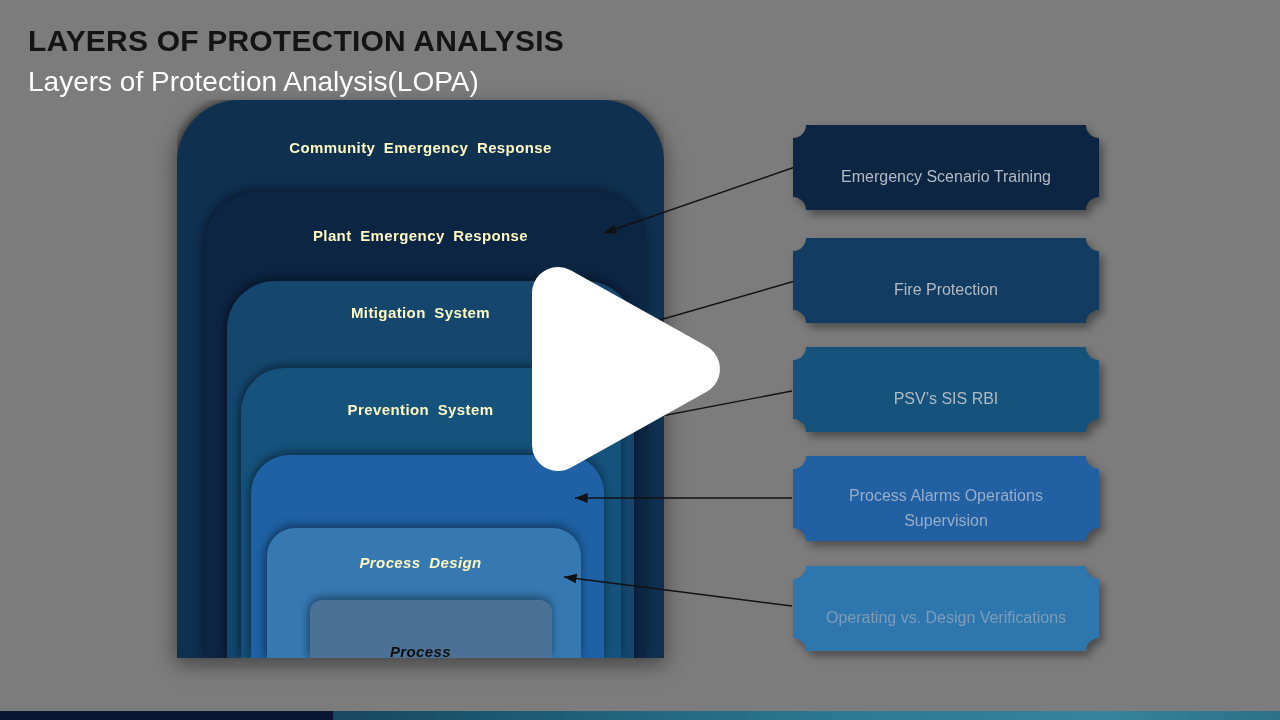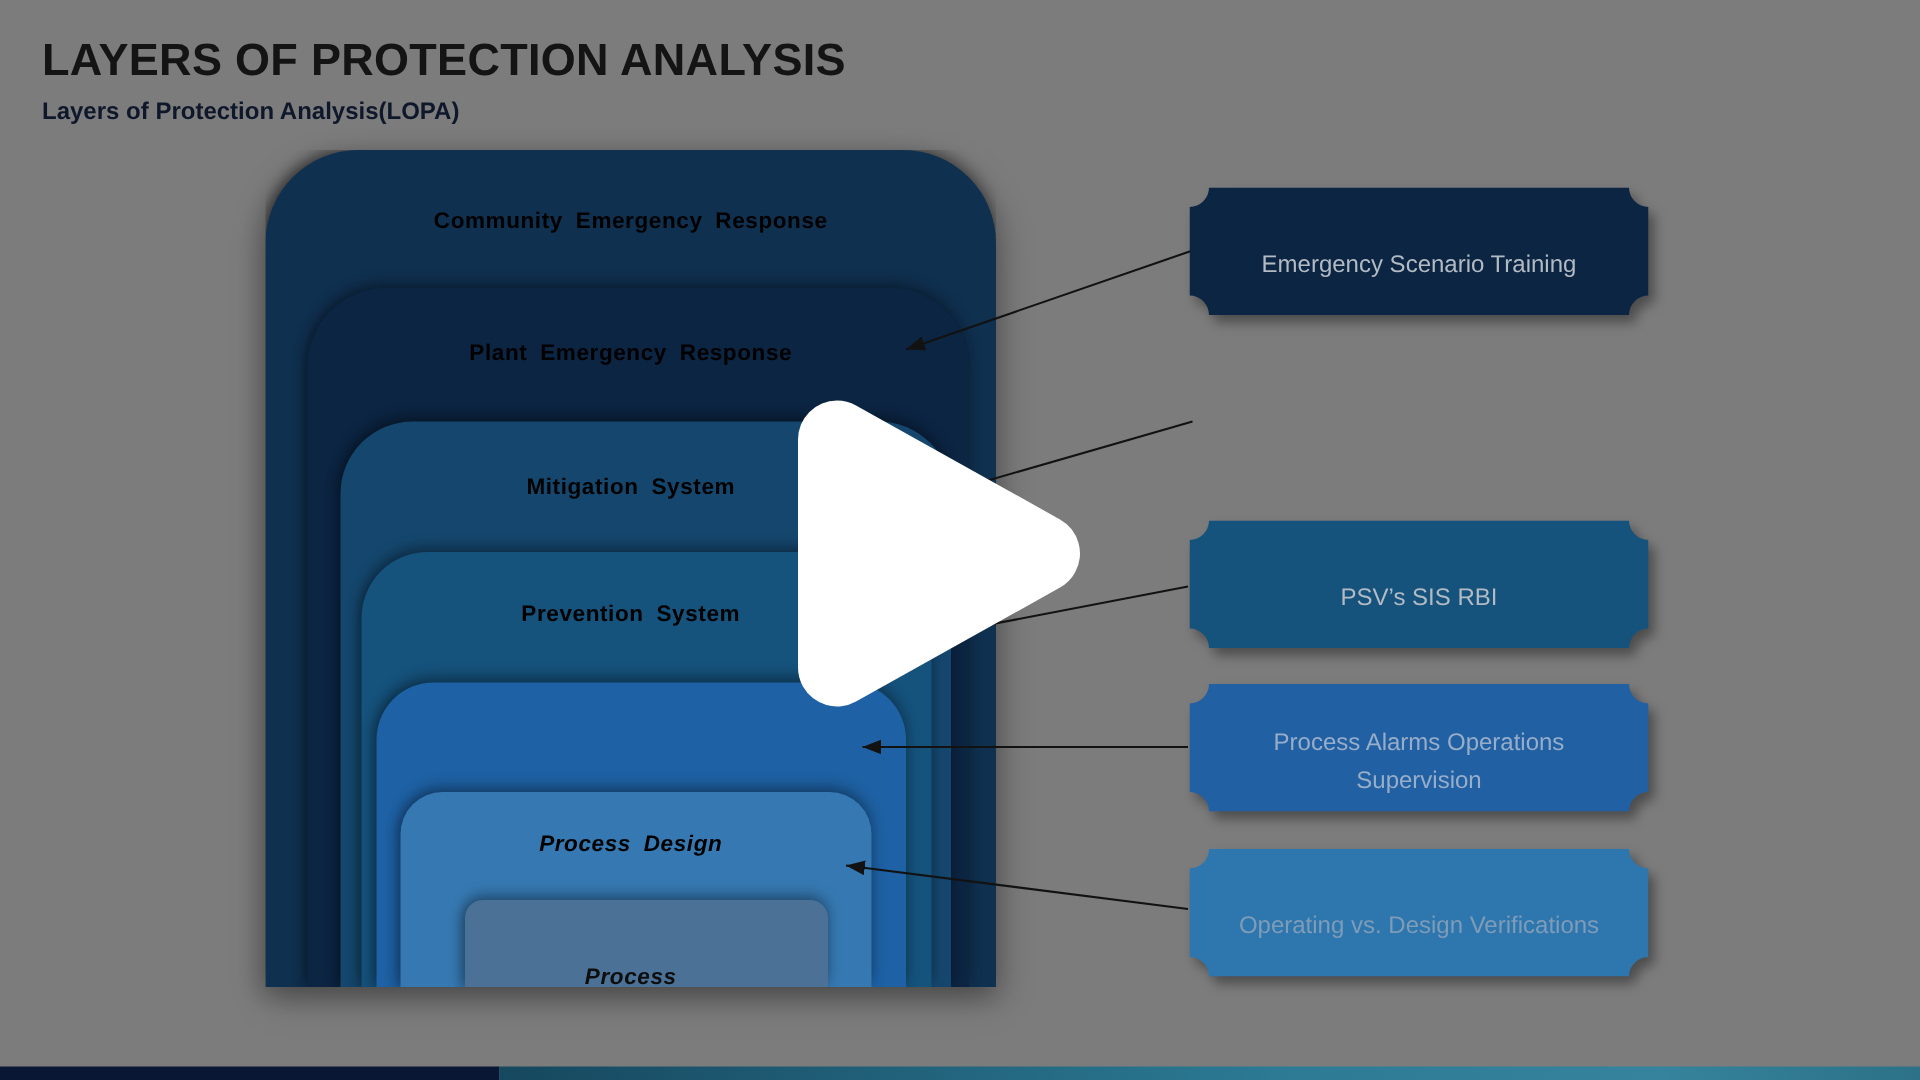--- a/index.html
+++ b/index.html
@@ -1,35 +1,35 @@
 <!DOCTYPE html>
 <html><head>
 <meta charset="utf-8">
 <style>
   html,body{margin:0;padding:0;}
   body{width:1280px;height:720px;overflow:hidden;font-family:"Liberation Sans",sans-serif;}
   .slide{position:absolute;inset:0;width:1280px;height:720px;background:#7c7c7c;overflow:hidden;}
 
   
   .title{position:absolute;left:28px;top:24px;font-size:30px;font-weight:700;color:#141414;letter-spacing:.2px;}
-  .subtitle{position:absolute;left:28px;top:66px;font-size:16px;font-weight:700;color:#0f172a;}
+  .subtitle{position:absolute;left:28px;top:66px;font-size:28px;font-weight:400;color:#ffffff;}
 
   
   .diagram{position:absolute;left:177px;top:100px;width:487px;height:558px;overflow:hidden;
            filter:drop-shadow(-4px 5px 9px rgba(0,0,0,.28)) drop-shadow(5px 7px 10px rgba(0,0,0,.22));}
   .layer{position:absolute;box-shadow:0 -4px 9px rgba(0,0,0,.30),-3px 2px 8px rgba(0,0,0,.25);}
   .layer.l1{left:0;  top:0;  width:487px;height:558px;border-radius:62px 62px 0 0;}
   .layer.l2{left:28px;top:92px;width:441px;height:466px;border-radius:52px 52px 0 0;}
   .layer.l3{left:50px;top:181px;width:407px;height:377px;border-radius:48px 48px 0 0;}
   .layer.l4{left:64px;top:268px;width:380px;height:290px;border-radius:44px 44px 0 0;}
   .layer.l5{left:74px;top:355px;width:353px;height:203px;border-radius:38px 38px 0 0;}
   .layer.l6{left:90px;top:428px;width:314px;height:130px;border-radius:28px 28px 0 0;}
   .layer.l7{left:133px;top:500px;width:242px;height:58px;border-radius:12px 12px 0 0;}
   .layer-label{position:absolute;left:0;width:100%;text-align:center;font-size:15px;font-weight:700;
-               color:#000000;letter-spacing:.4px;word-spacing:4px;}
+               color:#fef9c3;letter-spacing:.4px;word-spacing:4px;}
   .layer-label.t1{top:139px;}
   .layer-label.t7{top:521px;color:#0e0e0e;}
   
 
   
   .connectors{position:absolute;inset:0;width:1280px;height:720px;pointer-events:none;}
 
   
   .callout{position:absolute;width:306px;height:105px;}
   .callout svg{position:absolute;inset:0;filter:drop-shadow(4px 5px 4px rgba(0,0,0,.38));}
@@ -61,21 +61,21 @@
     <div class="layer l1" style="background: rgb(16, 48, 80);"></div>
     <div class="layer l2" style="background: rgb(12, 37, 67);"></div>
     <div class="layer l3" style="background: rgb(21, 71, 110);"></div>
     <div class="layer l4" style="background: rgb(21, 82, 124);"></div>
     <div class="layer l5" style="background: rgb(30, 97, 164);"></div>
     <div class="layer l6" style="background: rgb(54, 121, 178);"></div>
     <div class="layer l7" style="background: rgb(75, 114, 150);"></div>
 
     <div class="layer-label t1" style="top:39px;">Community Emergency Response</div>
     <div class="layer-label" style="top:127px;">Plant Emergency Response</div>
-    <div class="layer-label" style="top:216px;">Mitigation System</div>
+    <div class="layer-label" style="top:204px;">Mitigation System</div>
     <div class="layer-label" style="top:301px;">Prevention System</div>
     <div class="layer-label" style="top:454px;font-style:italic;">Process Design</div>
     <div class="layer-label t7" style="top:543px;font-style:italic;">Process</div>
   </div>
 
   <svg class="connectors" viewBox="0 0 1280 720">
     <defs>
       <marker id="ah" markerWidth="10" markerHeight="8" refX="9" refY="3.5" orient="auto">
         <path d="M0,0 L9,3.5 L0,7 Z" fill="#121212"></path>
       </marker>
@@ -85,20 +85,26 @@
     <line x1="792" y1="391" x2="625" y2="423" stroke="#121212" stroke-width="1.4" marker-end="url(#ah)"></line>
     <line x1="792" y1="498" x2="575" y2="498" stroke="#121212" stroke-width="1.4" marker-end="url(#ah)"></line>
     <line x1="792" y1="606" x2="564" y2="577" stroke="#121212" stroke-width="1.4" marker-end="url(#ah)"></line>
   </svg>
 
   <div class="callout c1">
     <svg viewBox="0 0 306 85">
         <path d="M13,0 H293 A13,13 0 0 0 306,13 V72 A13,13 0 0 0 293,85 H13 A13,13 0 0 0 0,72 V13 A13,13 0 0 0 13,0 Z" fill="#0c2543"></path>
       </svg>
     <div class="callout-label">Emergency Scenario Training</div>
+  </div>
+  <div class="callout c2">
+    <svg viewBox="0 0 306 85">
+        <path d="M13,0 H293 A13,13 0 0 0 306,13 V72 A13,13 0 0 0 293,85 H13 A13,13 0 0 0 0,72 V13 A13,13 0 0 0 13,0 Z" fill="#123c61"></path>
+      </svg>
+    <div class="callout-label">Fire Protection</div>
   </div>
   <div class="callout c3">
     <svg viewBox="0 0 306 85">
         <path d="M13,0 H293 A13,13 0 0 0 306,13 V72 A13,13 0 0 0 293,85 H13 A13,13 0 0 0 0,72 V13 A13,13 0 0 0 13,0 Z" fill="#15527c"></path>
       </svg>
     <div class="callout-label">PSV’s SIS RBI</div>
   </div>
   <div class="callout c5">
     <svg viewBox="0 0 306 85">
         <path d="M13,0 H293 A13,13 0 0 0 306,13 V72 A13,13 0 0 0 293,85 H13 A13,13 0 0 0 0,72 V13 A13,13 0 0 0 13,0 Z" fill="#2e76ae"></path>

